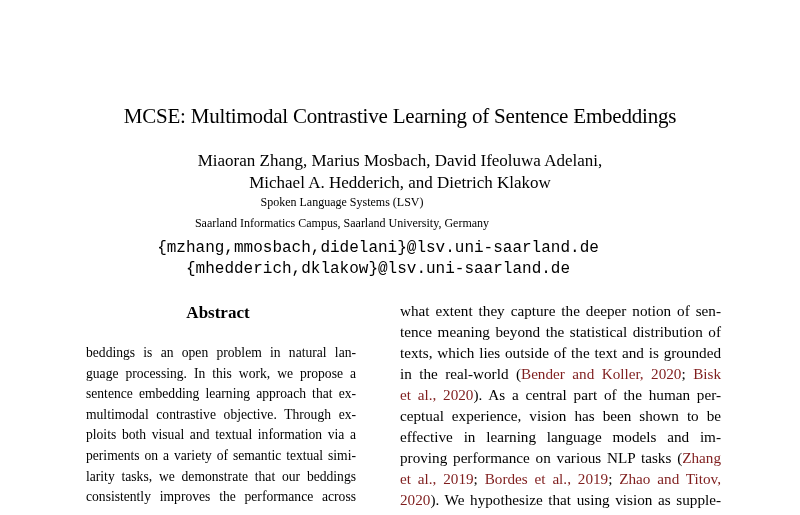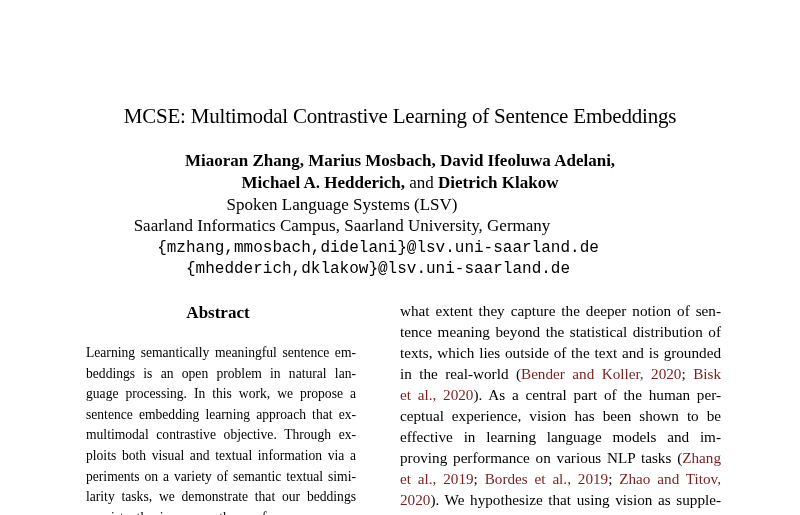--- a/index.html
+++ b/index.html
@@ -10,22 +10,22 @@
     position: relative;
   }
   .title {
     position: absolute; left: 0; width: 800px; top: 104px;
     text-align: center; font-weight: normal; font-size: 21px; letter-spacing: -0.2px;
   }
   .authors {
     position: absolute; left: 0; width: 800px; top: 150px;
     text-align: center; font-size: 17px; line-height: 22px;
   }
-  .authors .b { font-weight: bold; }
-  .affil { position: absolute; left: 0; width: 684px; text-align: center; font-size: 17px; }
+  .authors .b { font-weight: normal; }
+  .affil { position: absolute; left: 0; width: 684px; text-align: center; font-size: 12px; }
   .mono { position: absolute; left: 0; width: 756px; text-align: center;
     font-family: "Liberation Mono", "DejaVu Sans Mono", monospace; font-size: 16px; }
   .abs-head {
     position: absolute; left: 86px; width: 264px; top: 303px;
     text-align: center; font-weight: bold; font-size: 17px;
   }
   .col { position: absolute; font-size: 15.2px; line-height: 21px; }
   .col .line { display: block; white-space: nowrap; text-align: justify; text-align-last: justify; }
   .left { left: 86px; width: 270px; top: 343px; font-size: 13.6px; line-height: 20.6px; }
   .right { left: 400px; width: 321px; top: 300px; }
@@ -42,21 +42,20 @@
 </div>
 
 <div class="affil" style="top:195px">Spoken Language Systems (LSV)</div>
 <div class="affil" style="top:216px">Saarland Informatics Campus, Saarland University, Germany</div>
 <div class="mono" style="top:239px">{mzhang,mmosbach,didelani}@lsv.uni-saarland.de</div>
 <div class="mono" style="top:260px">{mhedderich,dklakow}@lsv.uni-saarland.de</div>
 
 <div class="abs-head">Abstract</div>
 
 <div class="col left">
-  <span class="line">Learning semantically meaningful sentence em-</span>
   <span class="line">beddings is an open problem in natural lan-</span>
   <span class="line">guage processing. In this work, we propose a</span>
   <span class="line">sentence embedding learning approach that ex-</span>
   <span class="line">multimodal contrastive objective. Through ex-</span>
   <span class="line">ploits both visual and textual information via a</span>
   <span class="line">periments on a variety of semantic textual simi-</span>
   <span class="line">larity tasks, we demonstrate that our beddings</span>
   <span class="line">consistently improves the performance across</span>
 
 </div>

